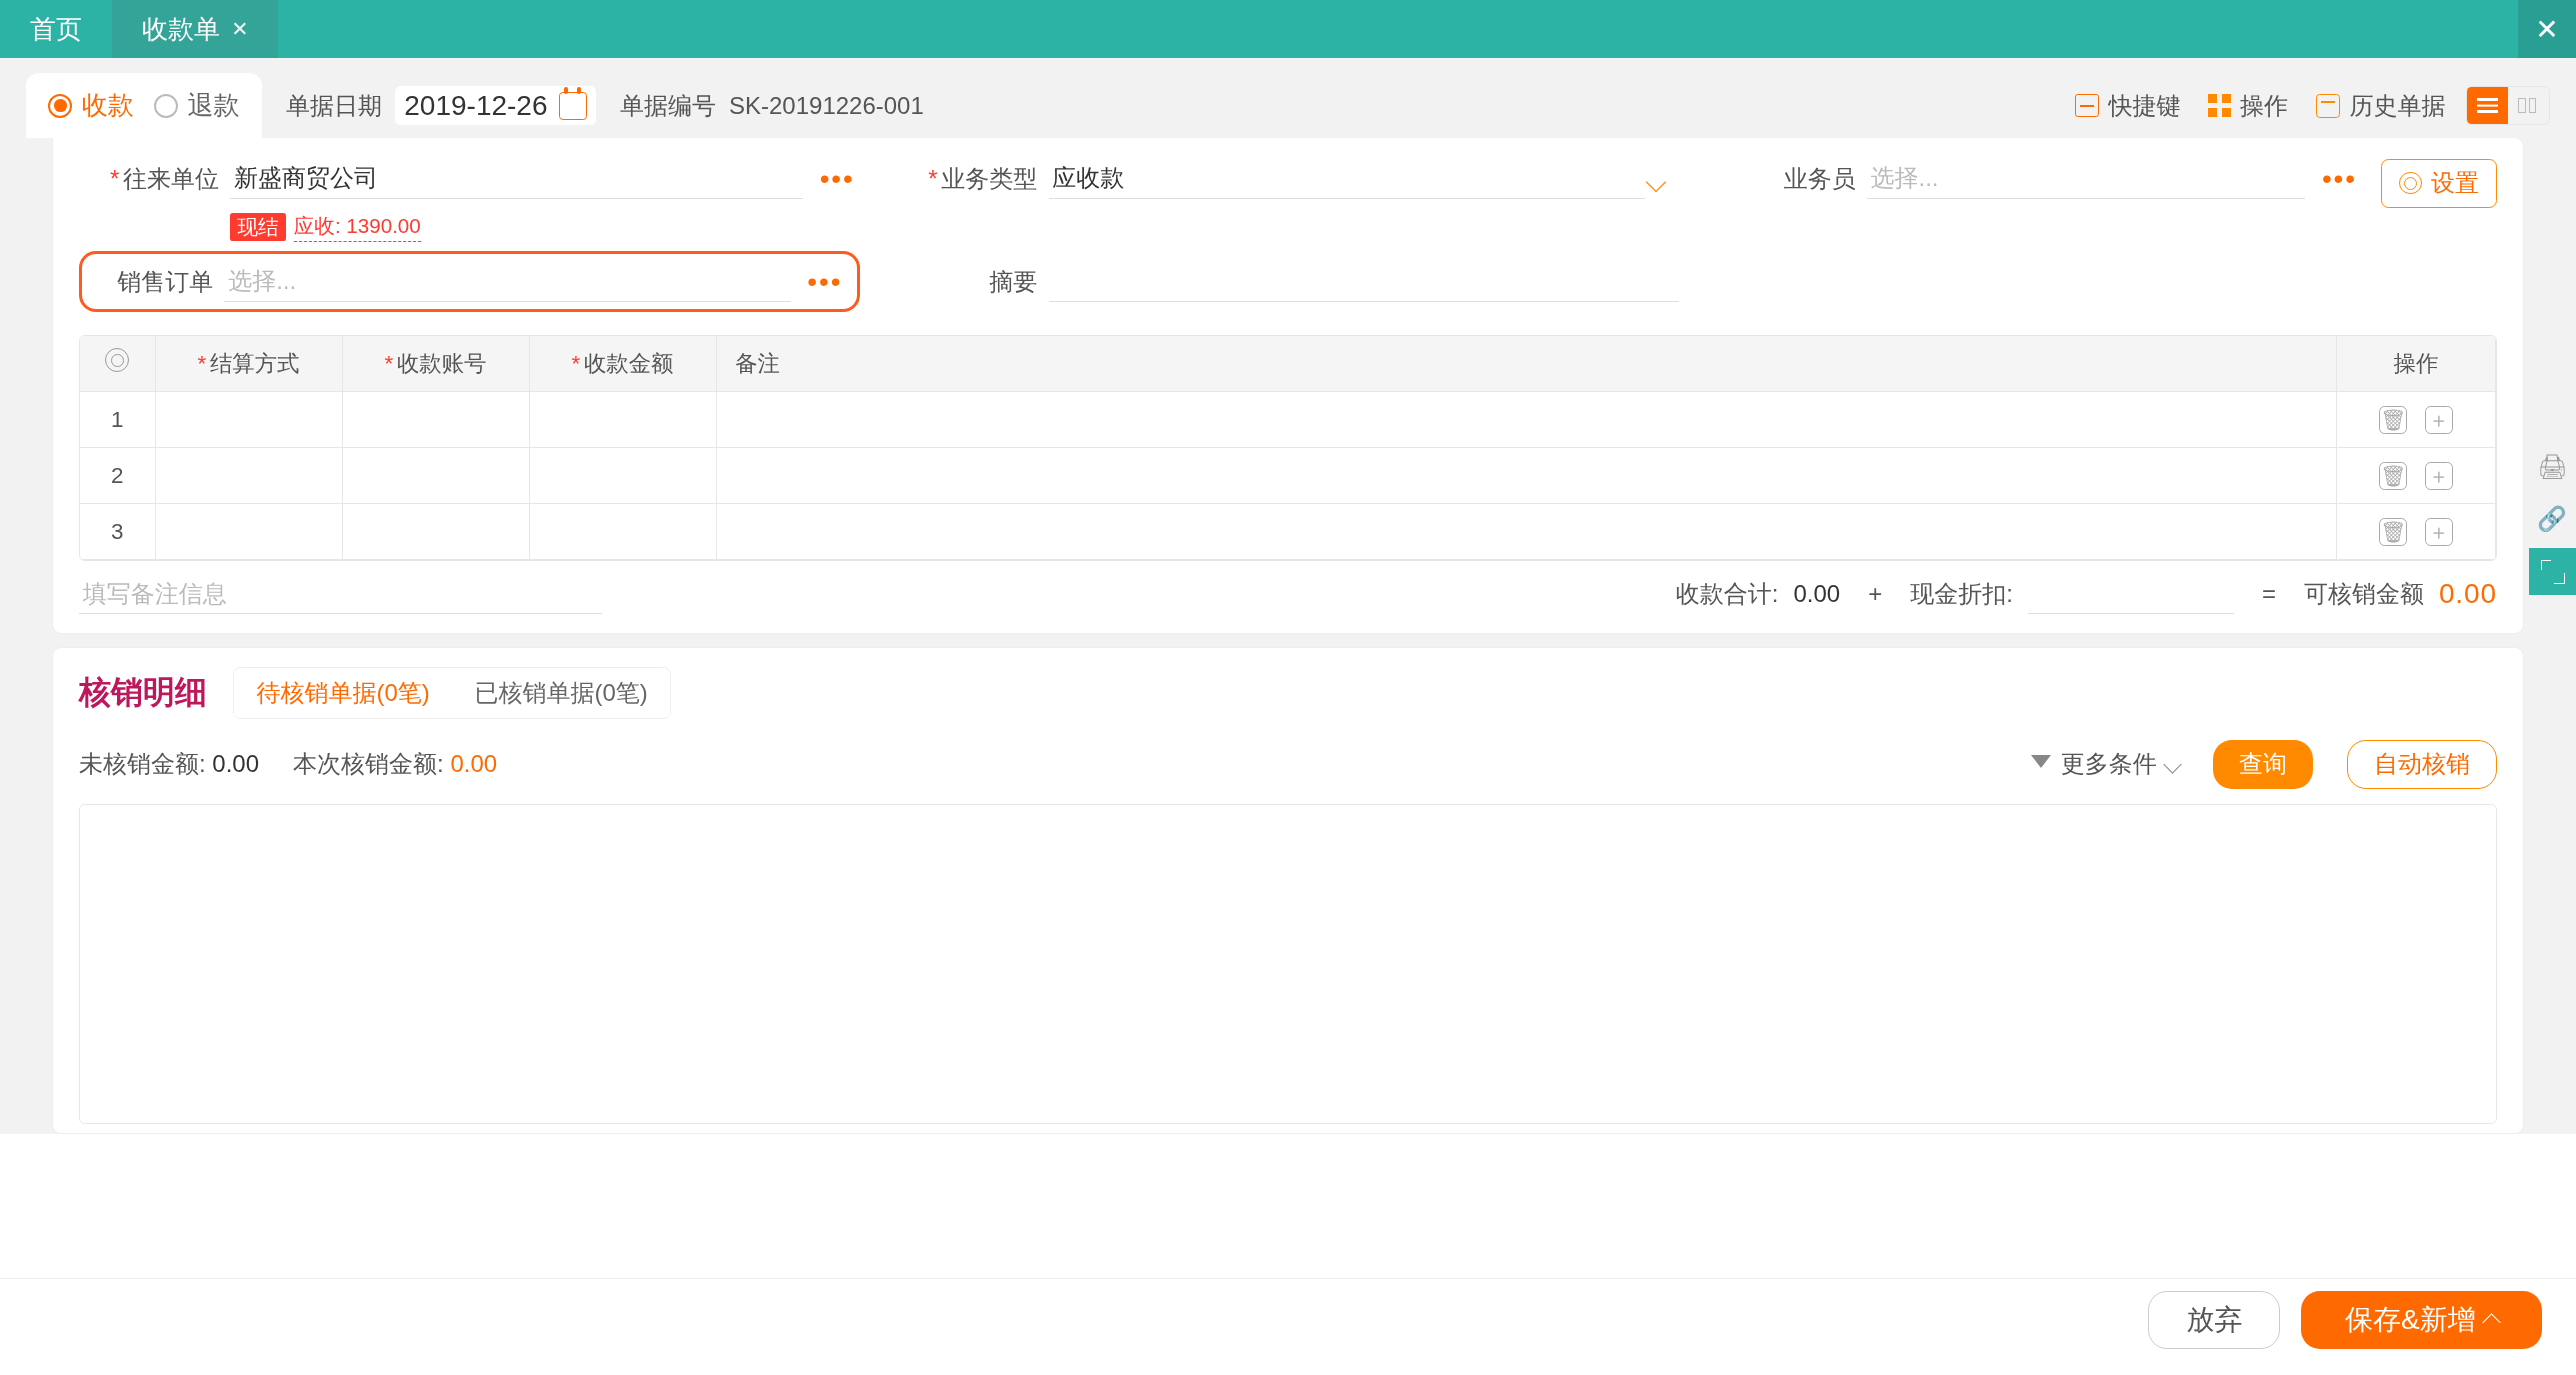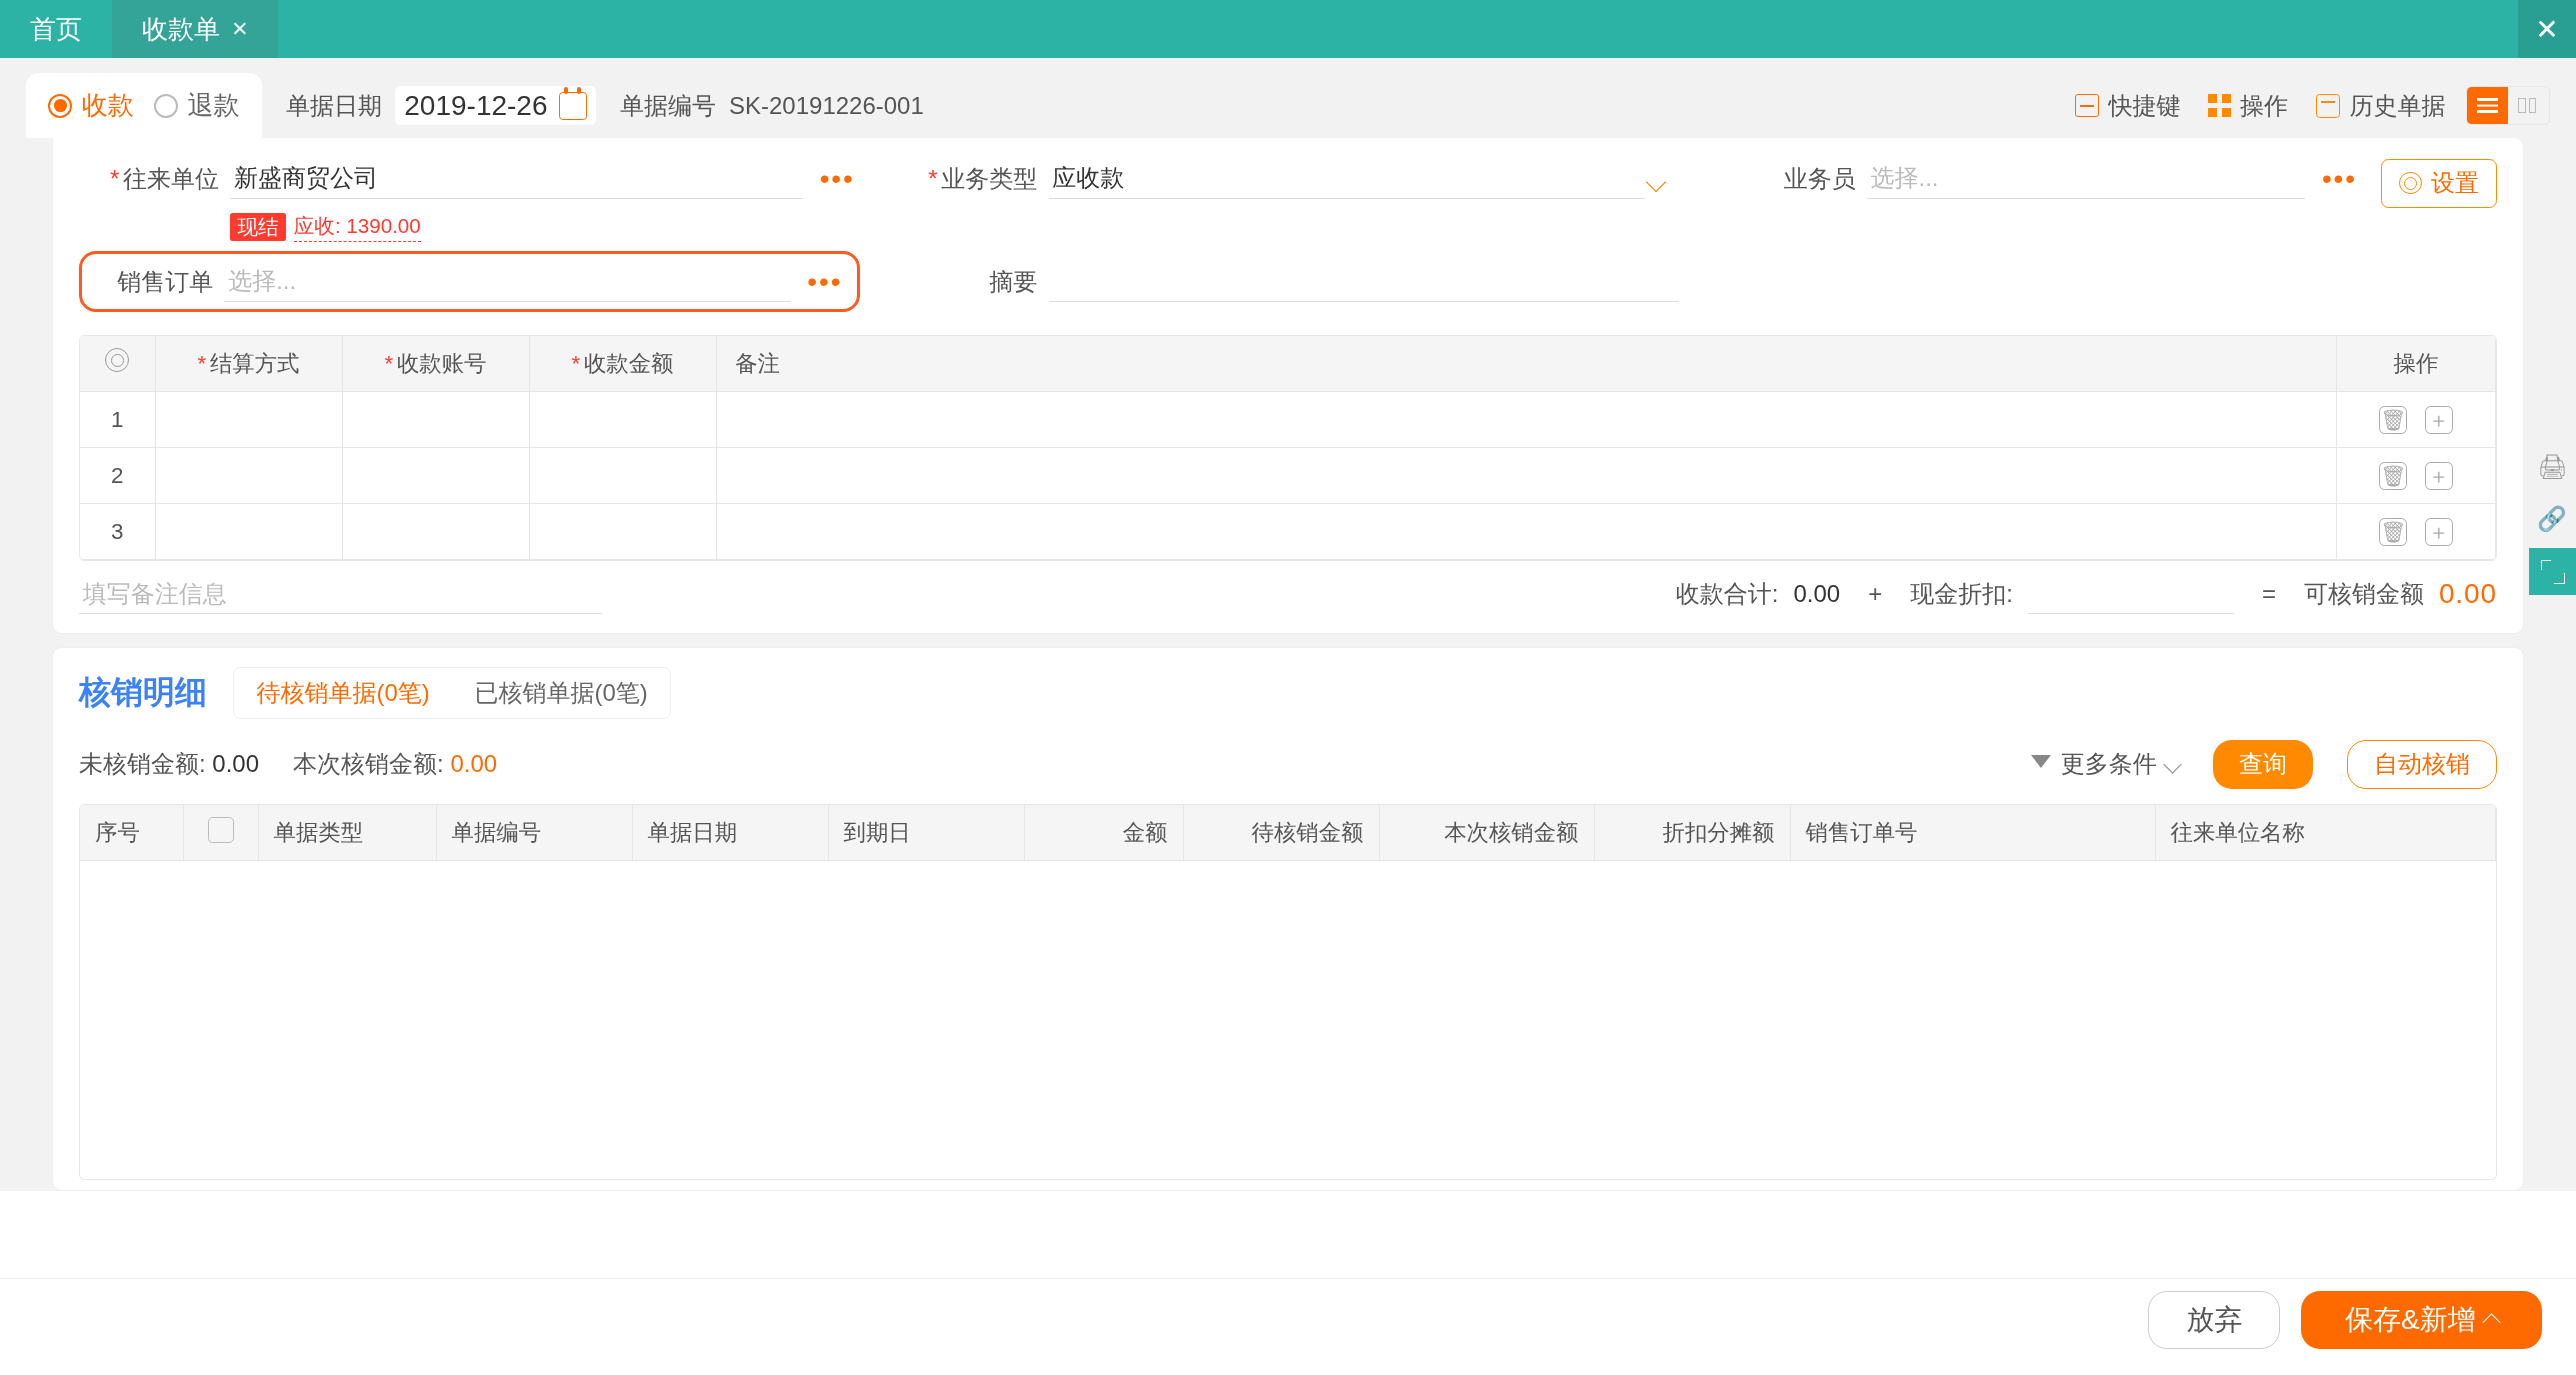--- a/index.html
+++ b/index.html
@@ -241,21 +241,21 @@
   .num-orange { color:#ff6a00; font-size:28px; letter-spacing:0.9px; }
 
   
   .panel {
     margin: 0 26px;
     background:#fff;
     border:0.9px solid #eee; border-radius:9.3px;
     padding: 18.7px 26px 9.3px;
   }
   .panel .title-row { display:flex; align-items:center; gap:26px; }
-  .panel h2 { font-size:32px; font-weight:600; color:#3b82f6; }
+  .panel h2 { font-size:32px; font-weight:600; color:#be185d; }
   .chip-tabs { display:flex; border:0.9px solid #eee; border-radius:7.5px; overflow:hidden; }
   .chip-tabs .chip {
     padding:9.3px 22.4px; font-size:24px; color:#666; cursor:pointer; background:#fff;
   }
   .chip-tabs .chip.active { color:#ff6a00; }
 
   .panel .sub-row {
     display:flex; align-items:center; gap:34px; margin-top:20.6px; font-size:24px; color:#555;
   }
   .sub-row .grow{flex:1;}
@@ -521,38 +521,20 @@
       <span class="filter-link">
         <span class="funnel"></span>
         <span>更多条件</span>
         <span class="chev-sm"></span>
       </span>
       <span class="btn btn-primary">查询</span>
       <span class="btn btn-outline">自动核销</span>
     </div>
 
     <div class="wtable">
-      <table>
-        <thead>
-          <tr>
-            <th style="width:103px;">序号</th>
-            <th class="center" style="width:75px;"><span class="ckbox"></span></th>
-            <th style="width:178px;">单据类型</th>
-            <th style="width:196px;">单据编号</th>
-            <th style="width:196px;">单据日期</th>
-            <th style="width:196px;">到期日</th>
-            <th class="right" style="width:159px;">金额</th>
-            <th class="right" style="width:196px;">待核销金额</th>
-            <th class="right" style="width:215px;">本次核销金额</th>
-            <th class="right" style="width:196px;">折扣分摊额</th>
-            <th style="width:365px;">销售订单号</th>
-            <th>往来单位名称</th>
-          </tr>
-        </thead>
-      </table>
       <div class="wtable-body"></div>
     </div>
   </div>
 </div>
 
 <div class="side-rail">
   <div class="rail-btn">🖨</div>
   <div class="rail-btn">🔗</div>
   <div class="rail-btn active">
     <span class="expand-ico"></span>

